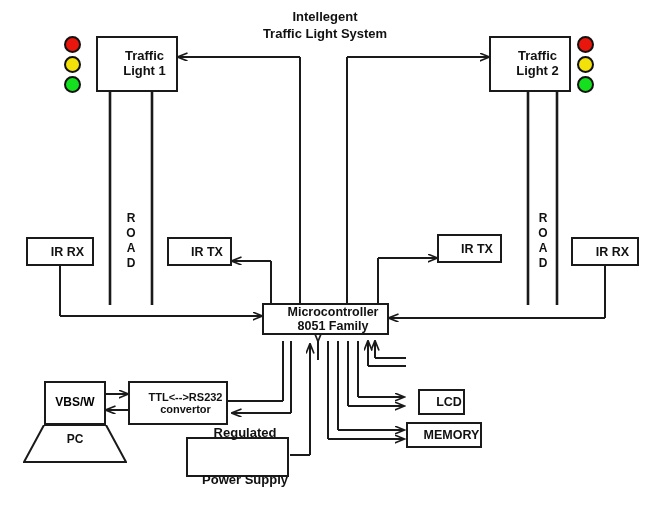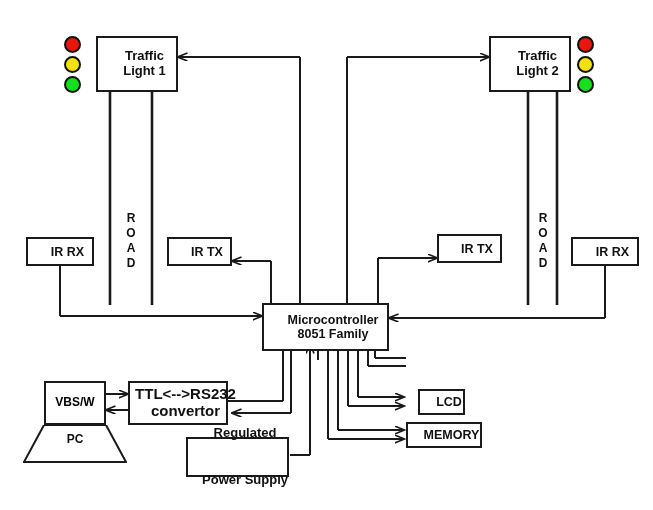--- a/index.html
+++ b/index.html
@@ -137,20 +137,24 @@
       <path d="M328,341 L328,439"></path>
       <path d="M328,439 L404,439" marker-end="url(#ah)"></path>
 
       <path d="M106,394 L128,394" marker-end="url(#ah)"></path>
       <path d="M128,410 L106,410" marker-end="url(#ah)"></path>
 
       <path d="M318,341 L318,360" marker-start="url(#ah)"></path>
     </g>
   </svg>
 
+  <div id="title">
+    <div>Intellegent</div>
+    <div>Traffic Light System</div>
+  </div>
 
   <div class="lamps" style="left:64px;top:36px;">
     <div class="lamp" style="background:#e8160c"></div>
     <div class="lamp" style="background:#f2e20a"></div>
     <div class="lamp" style="background:#14e01e"></div>
   </div>
   <div class="box" style="left:96px;top:36px;width:82px;height:56px;font-size:13px;">
     <span>Traffic</span>
     <span>Light 1</span>
   </div>
@@ -187,21 +191,21 @@
   </div>
 
   <div class="box" style="left:437px;top:234px;width:65px;height:29px;font-size:12.5px;">
     <span>IR TX</span>
   </div>
 
   <div class="box" style="left:571px;top:237px;width:68px;height:29px;font-size:12.5px;">
     <span>IR  RX</span>
   </div>
 
-  <div class="box" style="left:262px;top:303px;width:127px;height:48px;font-size:12.5px;">
+  <div class="box" style="left:262px;top:303px;width:127px;height:32px;font-size:12.5px;">
     <span>Microcontroller</span>
     <span>8051 Family</span>
   </div>
 
 
   <div class="box" style="left:418px;top:389px;width:47px;height:26px;font-size:12.5px;">
     <span>LCD</span>
   </div>
 
   <div class="box" style="left:406px;top:422px;width:76px;height:26px;font-size:12.5px;">
@@ -212,21 +216,21 @@
     <span>VB</span>
     <span>S/W</span>
   </div>
   <div id="pc-base">
     <svg class="trap" viewBox="0 0 104 38" xmlns="http://www.w3.org/2000/svg">
       <polygon points="21,0 83,0 103,37 1,37" fill="#ffffff" stroke="#1a1a1a" stroke-width="2"></polygon>
     </svg>
   </div>
   <div id="pc-label">PC</div>
 
-  <div class="box" style="left:128px;top:381px;width:100px;height:44px;font-size:15px;">
+  <div class="box" style="left:128px;top:381px;width:100px;height:44px;font-size:11px;">
     <span>TTL&lt;--&gt;RS232</span>
     <span>convertor</span>
   </div>
 
   <div class="box" style="left:186px;top:437px;width:103px;height:40px;font-size:13px;gap:32px;">
     <span>Regulated</span>
     <span>Power Supply</span>
   </div>
 
 </div>

